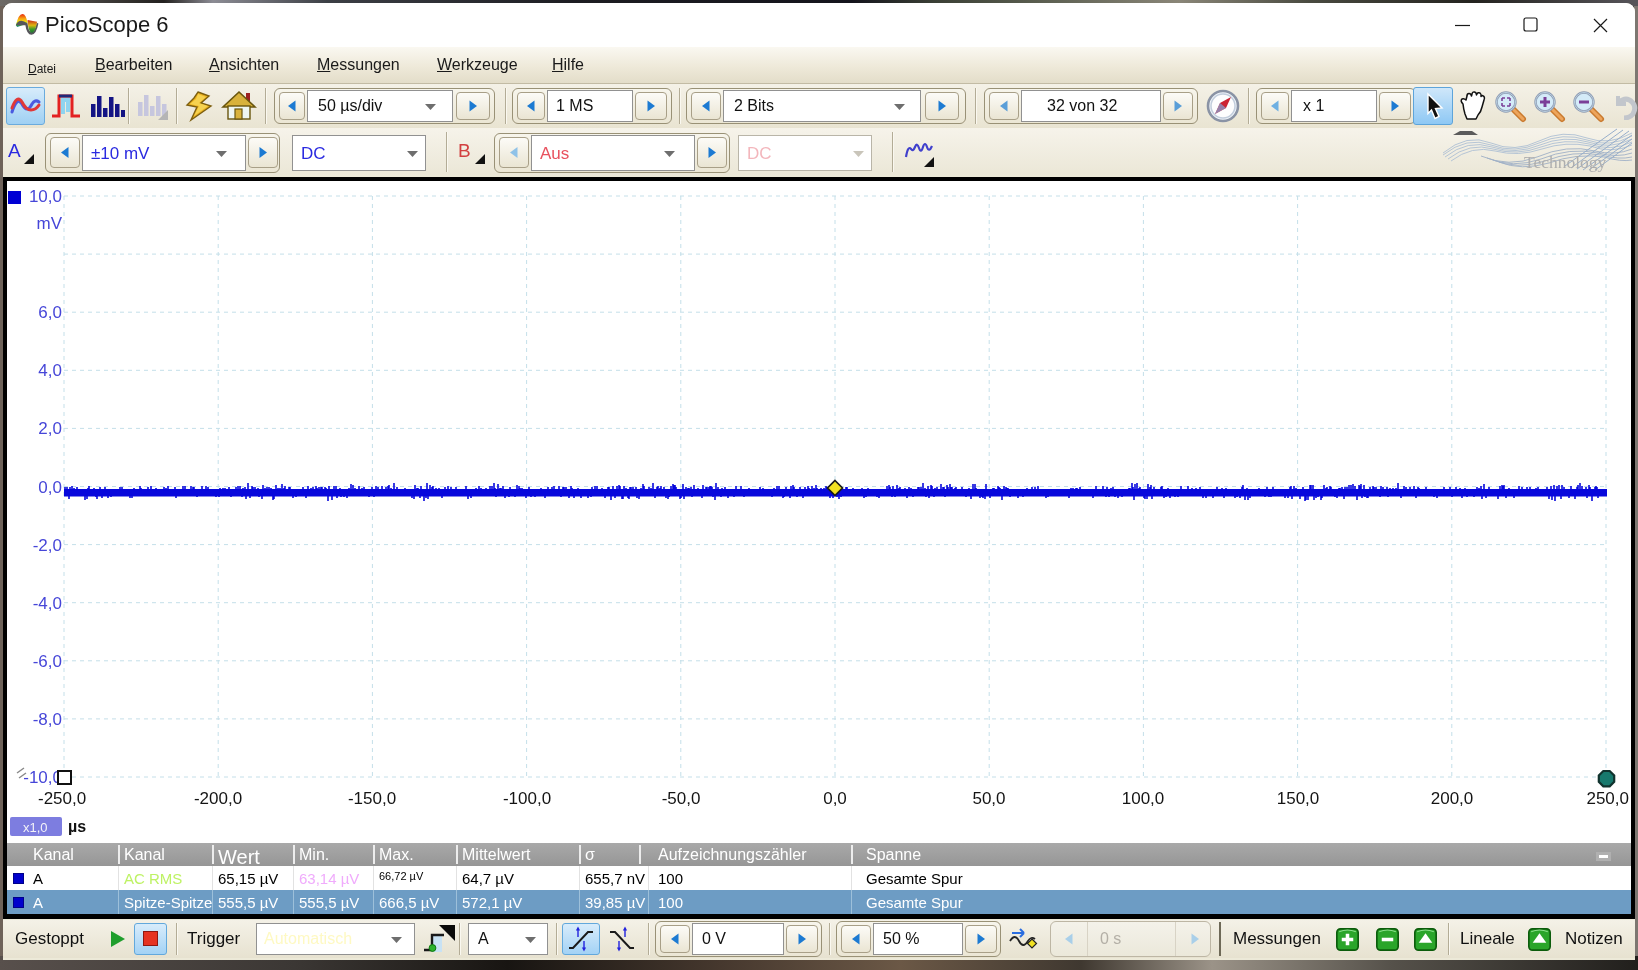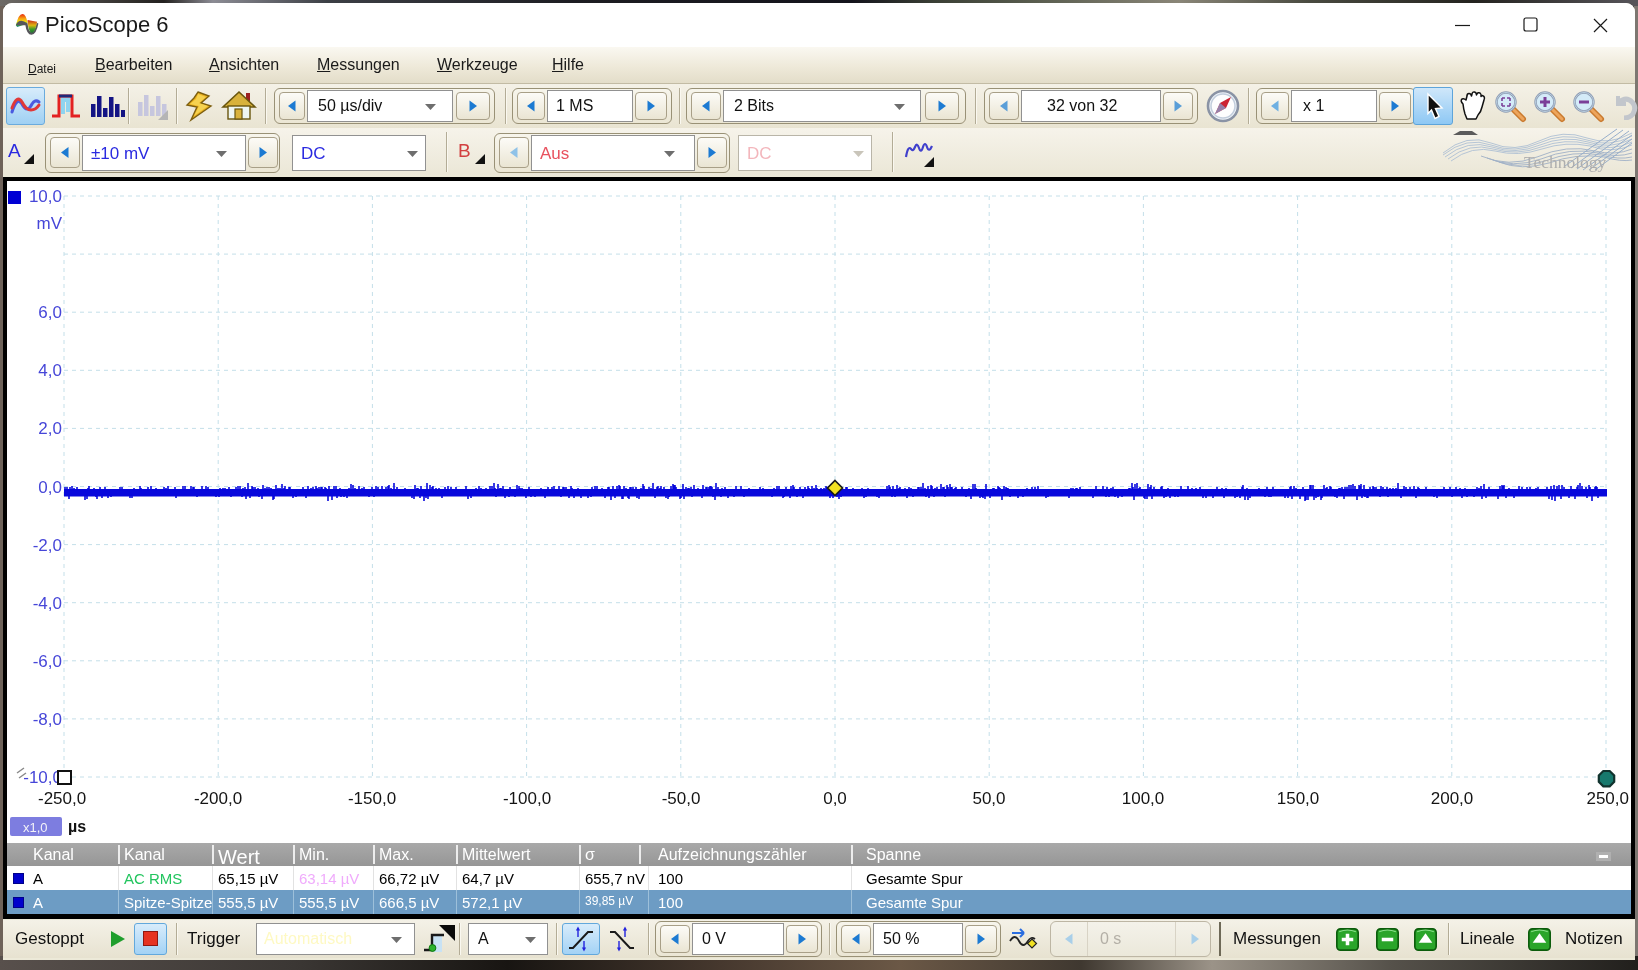--- a/index.html
+++ b/index.html
@@ -339,45 +339,45 @@
 <div class="ab" style="left:293px;top:845px;width:2px;height:19px;background:#ededed"></div>
 <div class="ab" style="left:373px;top:845px;width:2px;height:19px;background:#ededed"></div>
 <div class="ab" style="left:456px;top:845px;width:2px;height:19px;background:#ededed"></div>
 <div class="ab" style="left:579px;top:845px;width:2px;height:19px;background:#ededed"></div>
 <div class="ab" style="left:639px;top:845px;width:2px;height:19px;background:#ededed"></div>
 <div class="ab" style="left:851px;top:845px;width:2px;height:19px;background:#ededed"></div>
 <div class="ab" style="left:1596px;top:852px;width:15px;height:9px;background:#b0b0b0"></div>
 <div class="ab" style="left:1599px;top:855px;width:9px;height:3px;background:#fff"></div>
 <div class="ab" style="left:7px;top:866px;width:1624px;height:24px;background:#fff"></div>
 <div class="ab txt" style="left:33px;top:870px;font-size:15px;color:#000">A</div>
-<div class="ab txt" style="left:124px;top:870px;font-size:15px;color:#22c55e">AC RMS</div>
+<div class="ab txt" style="left:124px;top:870px;font-size:15px;color:#bef264">AC RMS</div>
 <div class="ab txt" style="left:218px;top:870px;font-size:15px;color:#000">65,15 µV</div>
 <div class="ab txt" style="left:299px;top:870px;font-size:15px;color:#f0abfc">63,14 µV</div>
-<div class="ab txt" style="left:379px;top:870px;font-size:15px;color:#000">66,72 µV</div>
+<div class="ab txt" style="left:379px;top:870px;font-size:11px;color:#000">66,72 µV</div>
 <div class="ab txt" style="left:462px;top:870px;font-size:15px;color:#000">64,7 µV</div>
 <div class="ab txt" style="left:585px;top:870px;font-size:15px;color:#000">655,7 nV</div>
 <div class="ab txt" style="left:658px;top:870px;font-size:15px;color:#000">100</div>
 <div class="ab txt" style="left:866px;top:870px;font-size:15px;color:#000">Gesamte Spur</div>
 <div class="ab" style="left:118px;top:866px;width:1px;height:24px;background:#e2e2e2"></div>
 <div class="ab" style="left:212px;top:866px;width:1px;height:24px;background:#e2e2e2"></div>
 <div class="ab" style="left:293px;top:866px;width:1px;height:24px;background:#e2e2e2"></div>
 <div class="ab" style="left:373px;top:866px;width:1px;height:24px;background:#e2e2e2"></div>
 <div class="ab" style="left:456px;top:866px;width:1px;height:24px;background:#e2e2e2"></div>
 <div class="ab" style="left:579px;top:866px;width:1px;height:24px;background:#e2e2e2"></div>
 <div class="ab" style="left:648px;top:866px;width:1px;height:24px;background:#e2e2e2"></div>
 <div class="ab" style="left:851px;top:866px;width:1px;height:24px;background:#e2e2e2"></div>
 <div class="ab" style="left:13px;top:873px;width:11px;height:11px;background:#0000cc;border:1px solid #00008a"></div>
 <div class="ab" style="left:7px;top:890px;width:1624px;height:24px;background:#6d9cc4"></div>
 <div class="ab txt" style="left:33px;top:894px;font-size:15px;color:#fff">A</div>
 <div class="ab txt" style="left:124px;top:894px;font-size:15px;color:#fff">Spitze-Spitze</div>
 <div class="ab txt" style="left:218px;top:894px;font-size:15px;color:#fff">555,5 µV</div>
 <div class="ab txt" style="left:299px;top:894px;font-size:15px;color:#fff">555,5 µV</div>
 <div class="ab txt" style="left:379px;top:894px;font-size:15px;color:#fff">666,5 µV</div>
 <div class="ab txt" style="left:462px;top:894px;font-size:15px;color:#fff">572,1 µV</div>
-<div class="ab txt" style="left:585px;top:894px;font-size:12px;color:#fff">39,85 µV</div>
+<div class="ab txt" style="left:585px;top:894px;font-size:15px;color:#fff">39,85 µV</div>
 <div class="ab txt" style="left:658px;top:894px;font-size:15px;color:#fff">100</div>
 <div class="ab txt" style="left:866px;top:894px;font-size:15px;color:#fff">Gesamte Spur</div>
 <div class="ab" style="left:118px;top:890px;width:1px;height:24px;background:#9dc0da"></div>
 <div class="ab" style="left:212px;top:890px;width:1px;height:24px;background:#9dc0da"></div>
 <div class="ab" style="left:293px;top:890px;width:1px;height:24px;background:#9dc0da"></div>
 <div class="ab" style="left:373px;top:890px;width:1px;height:24px;background:#9dc0da"></div>
 <div class="ab" style="left:456px;top:890px;width:1px;height:24px;background:#9dc0da"></div>
 <div class="ab" style="left:579px;top:890px;width:1px;height:24px;background:#9dc0da"></div>
 <div class="ab" style="left:648px;top:890px;width:1px;height:24px;background:#9dc0da"></div>
 <div class="ab" style="left:851px;top:890px;width:1px;height:24px;background:#9dc0da"></div>

